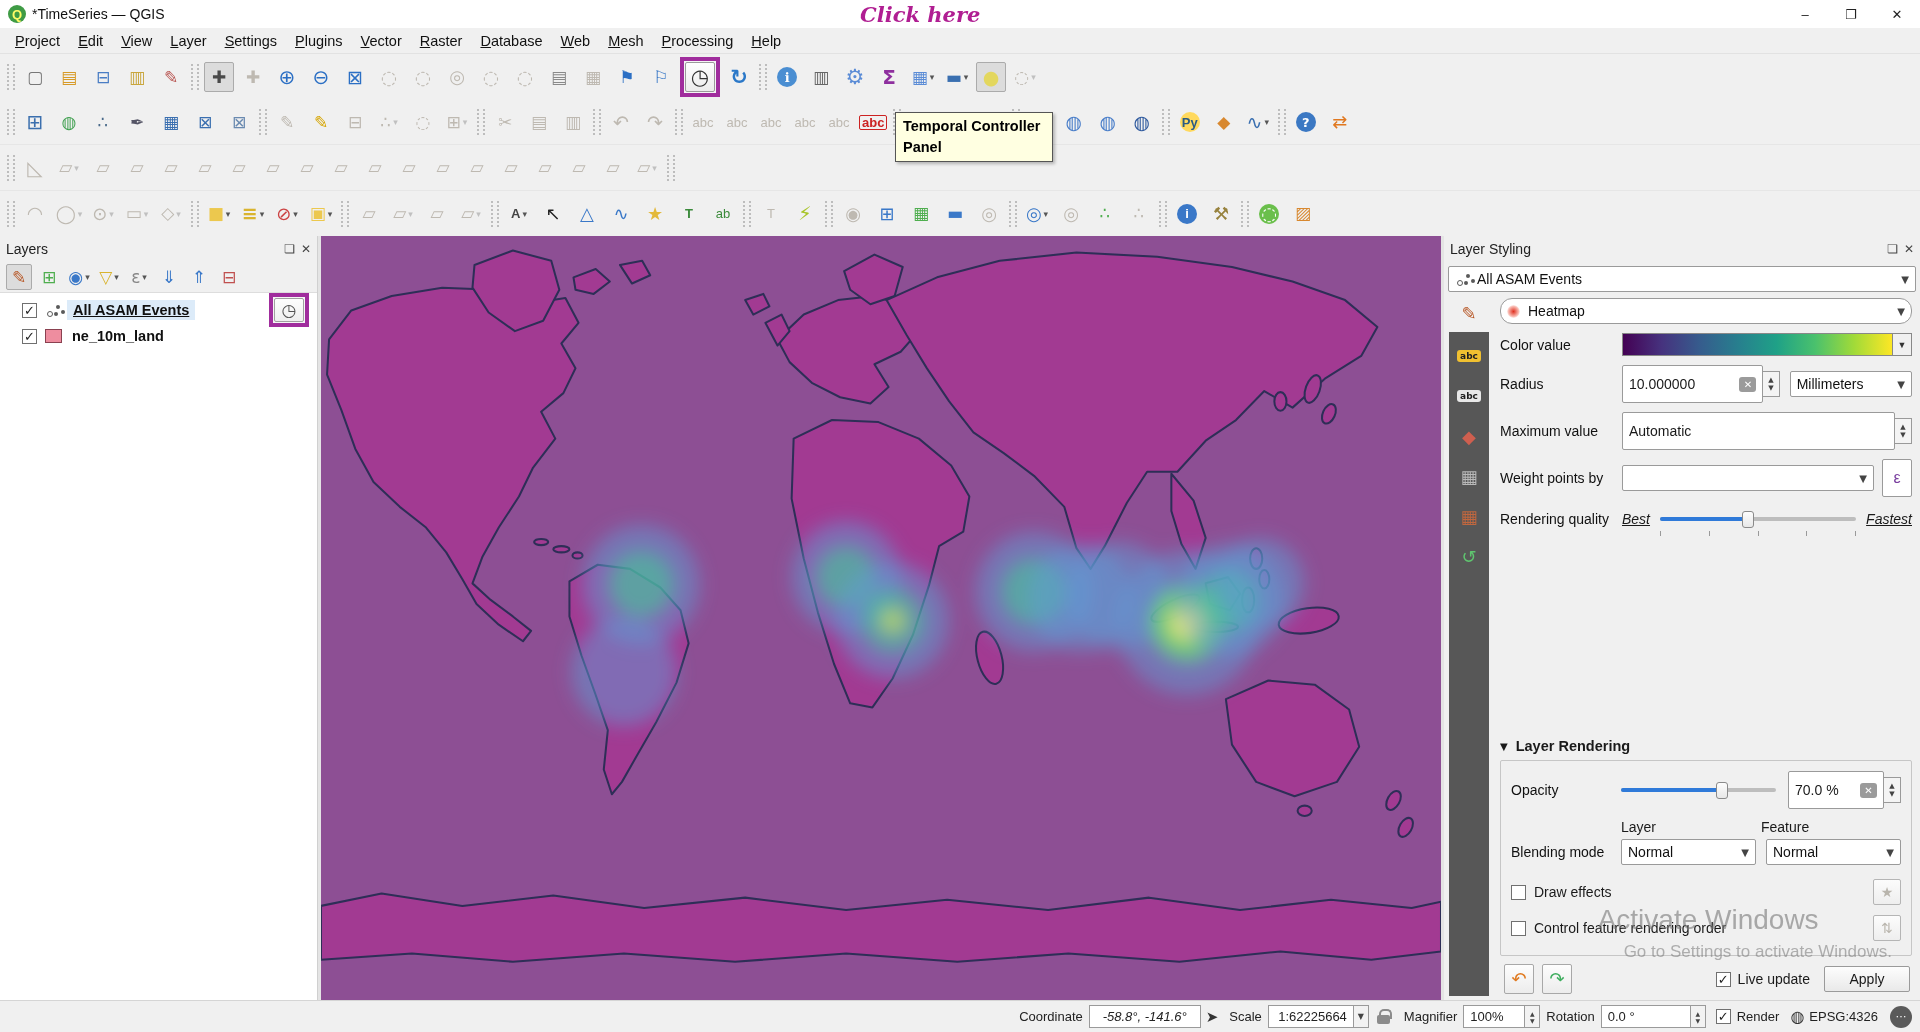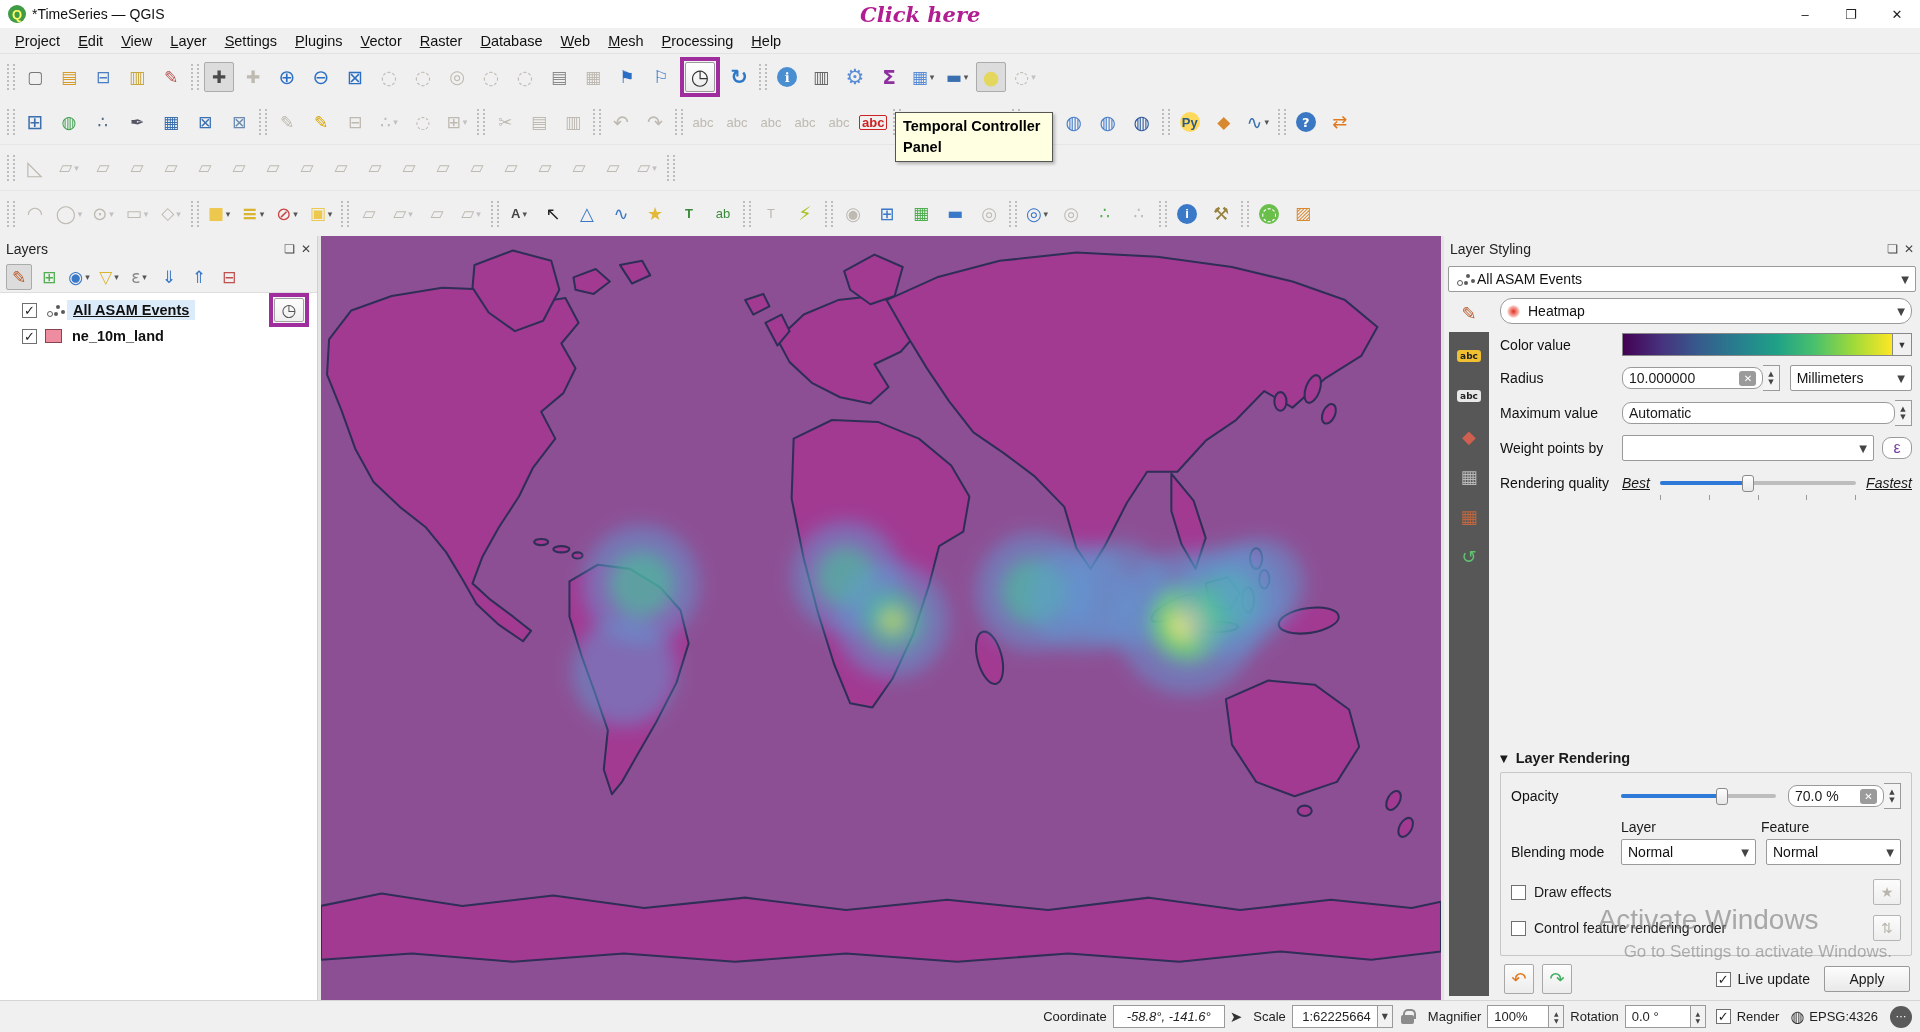--- a/index.html
+++ b/index.html
@@ -75,21 +75,21 @@
   #style-sidebar { width:42px; display:flex; flex-direction:column; align-items:center; }
   .side-tab { width:40px; height:38px; display:flex; align-items:center; justify-content:center; font-family:"DejaVu Sans",sans-serif; }
   .side-tab.sel { background:#f0f0f0; }
   #side-strip { flex:1; width:40px; background:#575757; display:flex; flex-direction:column; align-items:center; padding-top:4px; }
   #side-strip .side-tab { height:40px; }
   .side-tag { font-size:9px; font-weight:bold; color:#222; background:#f0c030; border-radius:3px; padding:1px 3px; }
   .side-tag.white { background:#e8e8e8; }
   #styling-content { flex:1; display:flex; flex-direction:column; padding:2px 4px 2px 10px; min-width:0; }
   .combo { background:#fff; border:1px solid #9a9a9a; border-radius:2px; height:26px; display:flex; align-items:center; padding:0 6px; font-size:14px; color:#111; }
   .combo .dd { margin-left:auto; font-size:10px; color:#444; font-family:"DejaVu Sans",sans-serif; }
-  .field { background:#fff; border:1px solid #9a9a9a; border-radius:9px; height:22px; display:flex; align-items:center; padding:0 6px; font-size:14px; }
+  .field { background:#fff; border:1px solid #9a9a9a; border-radius:2px; height:38px; display:flex; align-items:center; padding:0 6px; font-size:14px; }
   .clear-x { margin-left:auto; width:17px; height:15px; background:#9b9b9b; border-radius:3px; color:#fff; font-size:10px; display:flex; align-items:center; justify-content:center; font-family:"DejaVu Sans",sans-serif; }
   .spin { width:17px; height:26px; border:1px solid #9a9a9a; border-left:none; background:#f4f4f4; display:flex; flex-direction:column; align-items:center; justify-content:center; font-size:7px; color:#444; line-height:8px; font-family:"DejaVu Sans",sans-serif; }
   .srow { display:flex; align-items:center; margin-top:9px; }
   .srow .lbl { width:122px; flex:0 0 auto; font-size:14px; color:#111; }
   #layer-combo-row { margin:4px 0 2px 0; padding:0 4px; }
   #ramp { flex:1; height:23px; border:1px solid #888; background:linear-gradient(90deg,#440154,#46327e,#365c8d,#277f8e,#1fa187,#4ac16d,#a0da39,#fde725); }
   .rampdd { width:19px; height:23px; border:1px solid #888; border-left:none; background:#f0f0f0; display:flex; align-items:center; justify-content:center; font-size:9px; color:#333; }
   .slider { position:relative; height:4px; background:#bdbdbd; border-radius:2px; flex:1; }
   .slider .fill { position:absolute; left:0; top:0; height:4px; background:#2f7ad9; border-radius:2px; }
   .slider .knob { position:absolute; top:-6px; width:12px; height:17px; background:linear-gradient(#fdfdfd,#e8e8e8); border:1px solid #8a8a8a; border-radius:3px; }
@@ -905,21 +905,21 @@
   <span class="lock"></span>
   <span class="sb-lbl">Magnifier</span>
   <div class="sb-field" style="width:62px;justify-content:flex-start;">
       <span>100%</span>
     </div>
   <div class="sb-spin">
       <span>▲</span>
       <span>▼</span>
     </div>
   <span class="sb-lbl">Rotation</span>
-  <div class="sb-field" style="width:66px;justify-content:flex-start;">
+  <div class="sb-field" style="width:90px;justify-content:flex-start;">
       <span>0.0 °</span>
     </div>
   <div class="sb-spin">
       <span>▲</span>
       <span>▼</span>
     </div>
   <span class="cb" style="margin-left:10px;">✓</span>
   <span class="sb-lbl">Render</span>
   <span class="sb-ico" style="font-size:16px;">◍</span>
   <span style="font-size:13px;">EPSG:4326</span>

